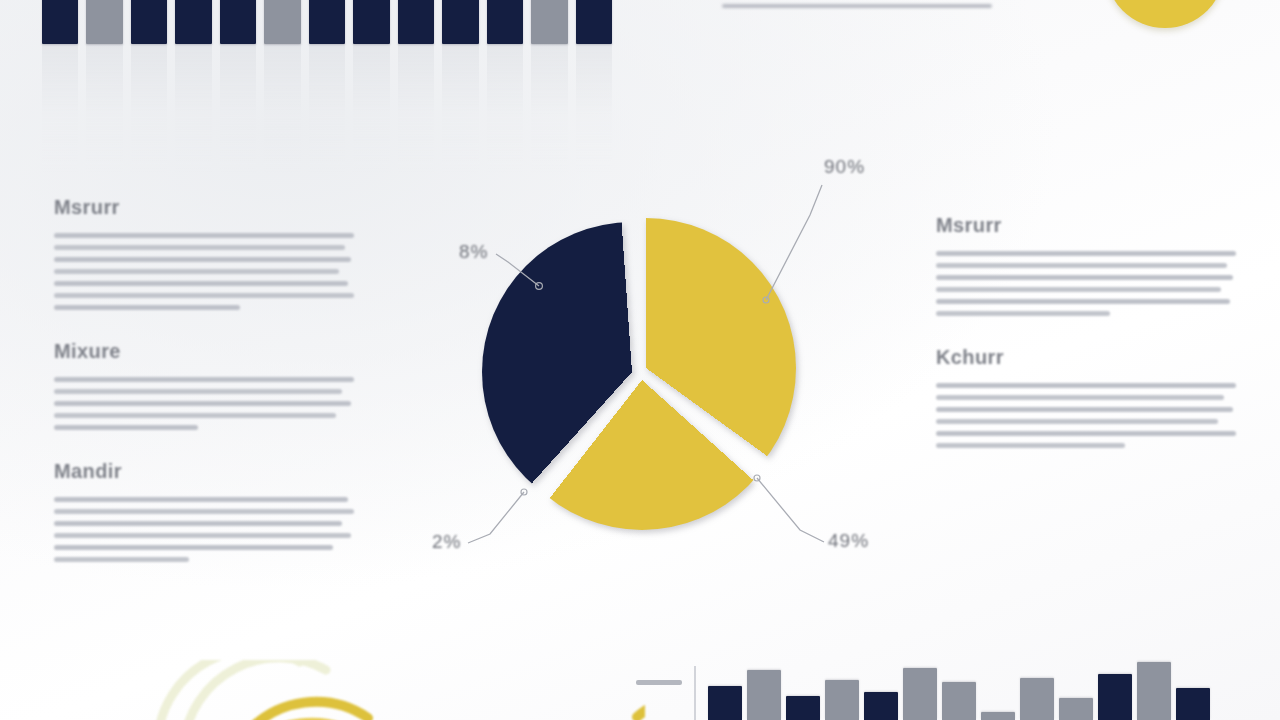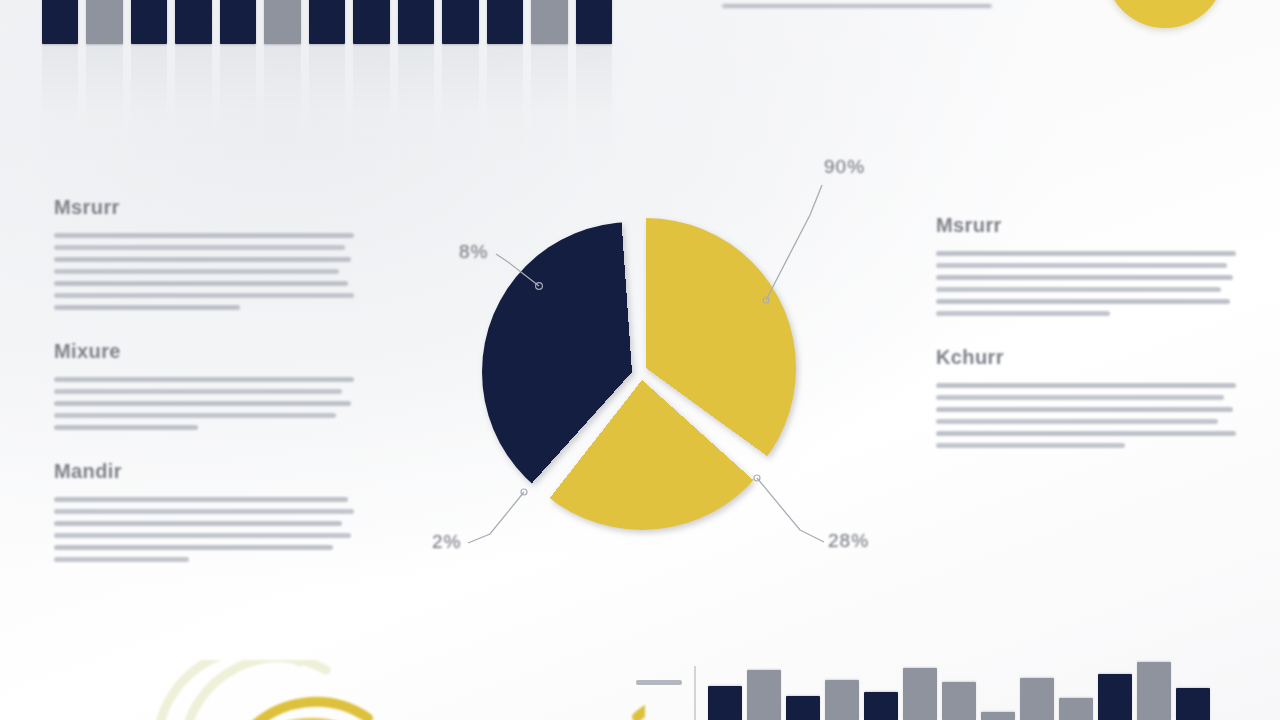--- a/index.html
+++ b/index.html
@@ -319,21 +319,21 @@
     <circle cx="757" cy="478" r="3" fill="none" stroke="#a9acb4" stroke-width="1.2"></circle>
 
     <polyline points="539,286 508,262 496,254" fill="none" stroke="#a9acb4" stroke-width="1.3"></polyline>
     <circle cx="539" cy="286" r="3.4" fill="none" stroke="#a9acb4" stroke-width="1.2"></circle>
 
     <polyline points="524,492 490,534 468,543" fill="none" stroke="#a9acb4" stroke-width="1.3"></polyline>
     <circle cx="524" cy="492" r="3" fill="none" stroke="#a9acb4" stroke-width="1.2"></circle>
   </svg>
 
   <div class="plabel blurry" id="lbl-top-right">90%</div>
-  <div class="plabel blurry" id="lbl-bottom-right">28%</div>
+  <div class="plabel blurry" id="lbl-bottom-right">49%</div>
   <div class="plabel blurry" id="lbl-top-left">8%</div>
   <div class="plabel blurry" id="lbl-bottom-left">2%</div>
 
   <svg class="arc-group blurry" id="arcs-a" width="230" height="70">
     <path d="M 8 76 A 96 96 0 0 1 150 2" fill="none" stroke="#eef0d8" stroke-width="9" stroke-linecap="round"></path>
     <path d="M 34 82 A 96 96 0 0 1 176 10" fill="none" stroke="#eef0d8" stroke-width="9" stroke-linecap="round"></path>
     <path d="M 96 74 A 92 92 0 0 1 218 58" fill="none" stroke="#ddc13c" stroke-width="10" stroke-linecap="round"></path>
     <path d="M 94 92 A 92 92 0 0 1 212 78" fill="none" stroke="#e6cb52" stroke-width="10" stroke-linecap="round"></path>
   </svg>
 

